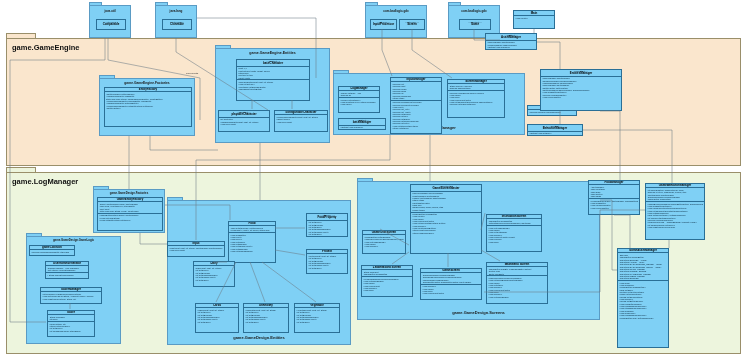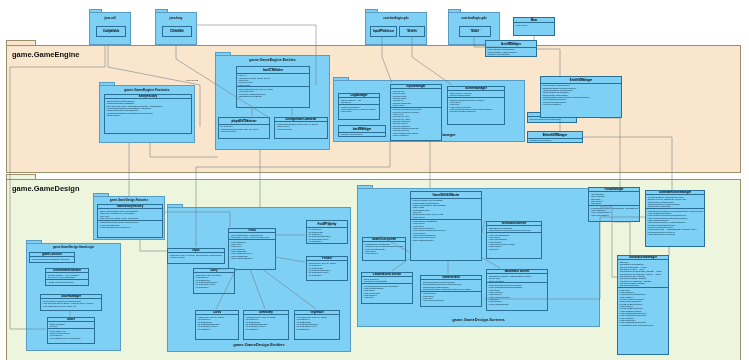--- a/index.html
+++ b/index.html
@@ -1,18 +1,18 @@
 <!DOCTYPE html>
 <html><head>
 <meta charset="utf-8">
 <style>
   html,body{margin:0;padding:0;background:#ffffff;}
   body{width:749px;height:360px;position:relative;overflow:hidden;
        font-family:"Liberation Sans", sans-serif;}
-  #canvas{position:absolute;left:0;top:7px;width:749px;height:352px;}
+  #canvas{position:absolute;left:0;top:0;width:749px;height:352px;}
 
   
   .pkg{position:absolute;box-sizing:border-box;border:1px solid #5a9bc4;}
   .pkg-tab{position:absolute;box-sizing:border-box;border:1px solid #5a9bc4;
            border-bottom:none;}
   .pkg-title{position:absolute;text-align:center;width:100%;
              font-weight:bold;color:#1a1a1a;white-space:nowrap;overflow:hidden;}
 
   
   .region{position:absolute;box-sizing:border-box;border:1px solid #9a8f6a;}
@@ -52,21 +52,21 @@
 <body>
 
 <div id="canvas">
 
   <div class="region-tab engineTab" style="left:6px;top:33px;width:30px;height:5px;"></div>
   <div class="region engine" style="left:6px;top:38px;width:735px;height:128px;"></div>
   <div class="region-title" style="left:12px;top:43px;">game.GameEngine</div>
 
   <div class="region-tab designTab" style="left:6px;top:167px;width:30px;height:5px;"></div>
   <div class="region design" style="left:6px;top:172px;width:735px;height:182px;"></div>
-  <div class="region-title" style="left:12px;top:177px;">game.GameDesign</div>
+  <div class="region-title" style="left:12px;top:177px;">game.LogManager</div>
 
   <div class="pkg-tab bluetab" style="left:89px;top:2px;width:13px;height:3px;"></div>
   <div class="pkg bluepkg" style="left:89px;top:5px;width:42px;height:33px;">
     <div class="pkg-title" style="top:3px;font-size:3px;">java.util</div>
     <div class="cls" style="left:6px;top:13px;width:30px;height:11px;">
       <div class="hdr" style="border-bottom:none;padding-top:1px;">
         <span class="stereo">&lt;&lt;interface&gt;&gt;</span>
         <span class="cname">Comparable</span>
       </div>
     </div>

